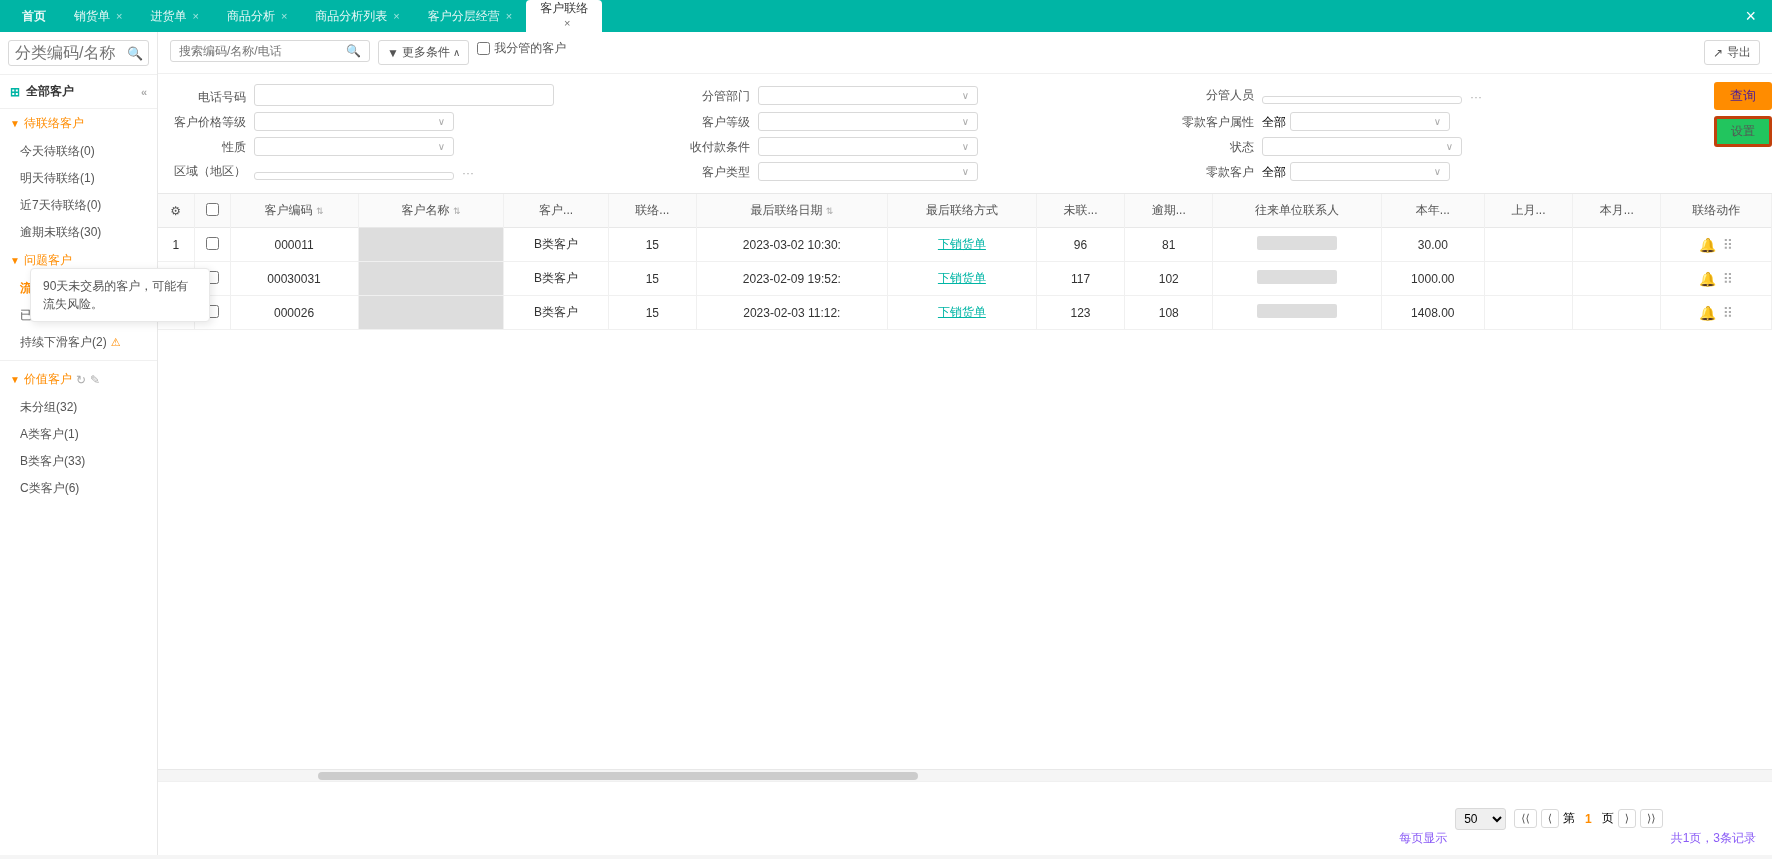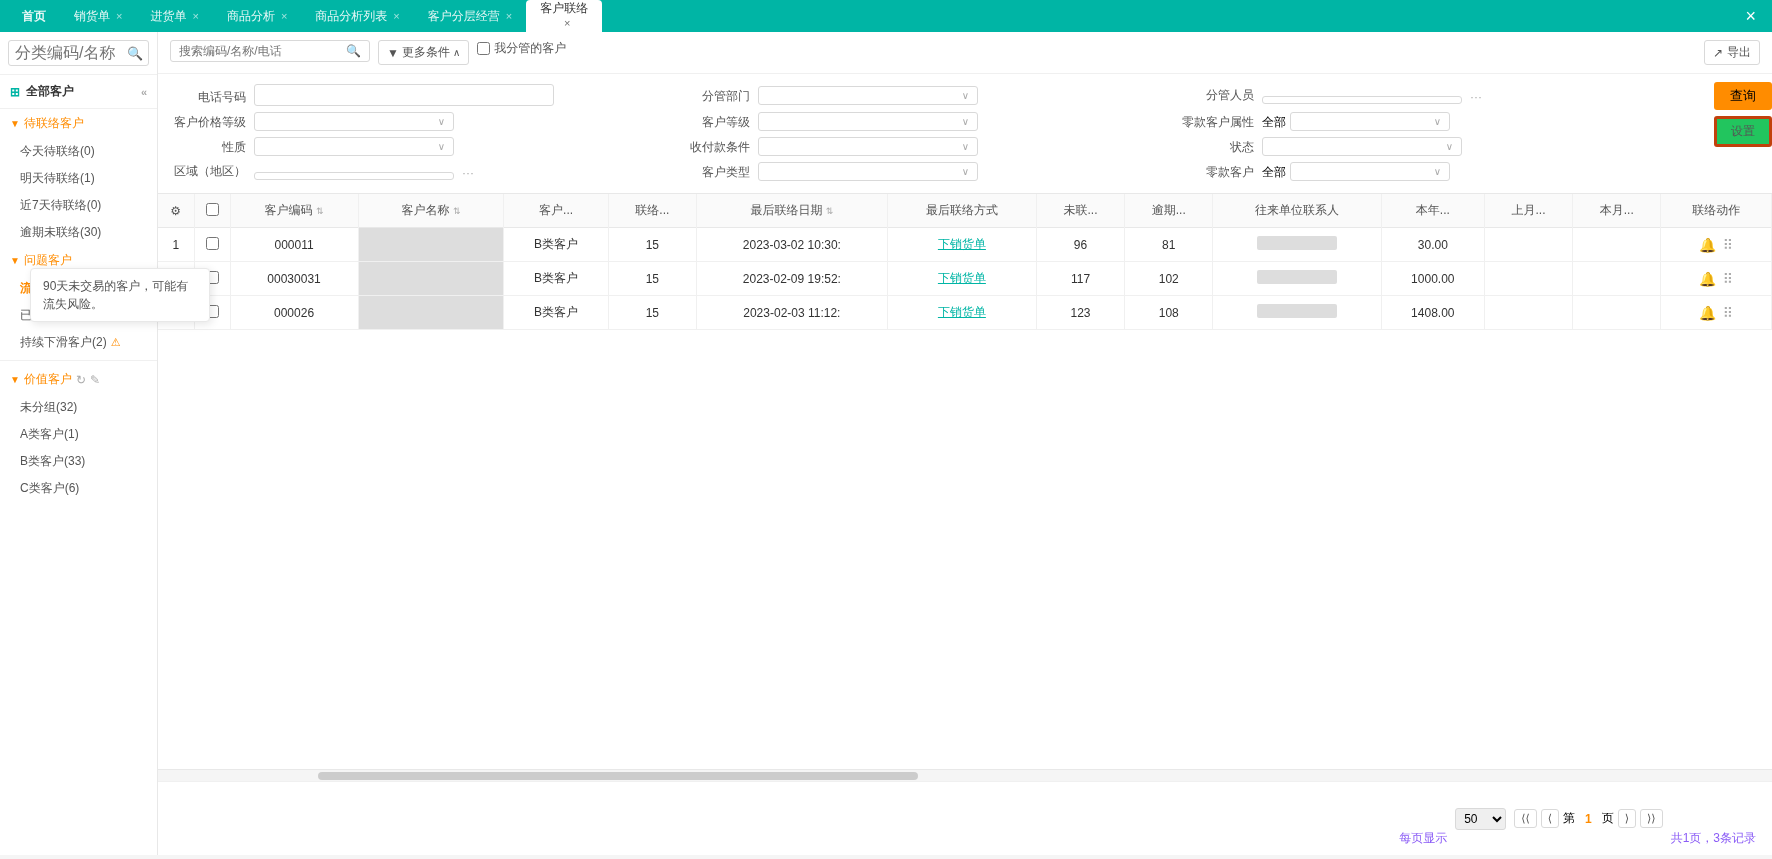--- a/index.html
+++ b/index.html
@@ -127,21 +127,21 @@
     .filter-select {
       display: flex; align-items: center; border: 1px solid #d9d9d9;
       border-radius: 3px; padding: 3px 8px; width: 200px; cursor: pointer;
       background: white; justify-content: space-between;
     }
     .filter-select .arrow { color: #aaa; font-size: 10px; }
     .filter-dots {
       color: #aaa; cursor: pointer; padding: 0 8px;
     }
     .query-btn {
-      background: #ff8c00; color: #000000; border: none; border-radius: 3px;
+      background: #ff8c00; color: #4c1d95; border: none; border-radius: 3px;
       padding: 5px 16px; cursor: pointer; font-size: 13px;
     }
     .settings-btn {
       border: 3px solid #c2410c; background: #22c55e; color: #555;
       border-radius: 3px; padding: 4px 12px; cursor: pointer; font-size: 12px;
     }
 
     
     .table-area {
       flex: 1; overflow: auto; background: white;

